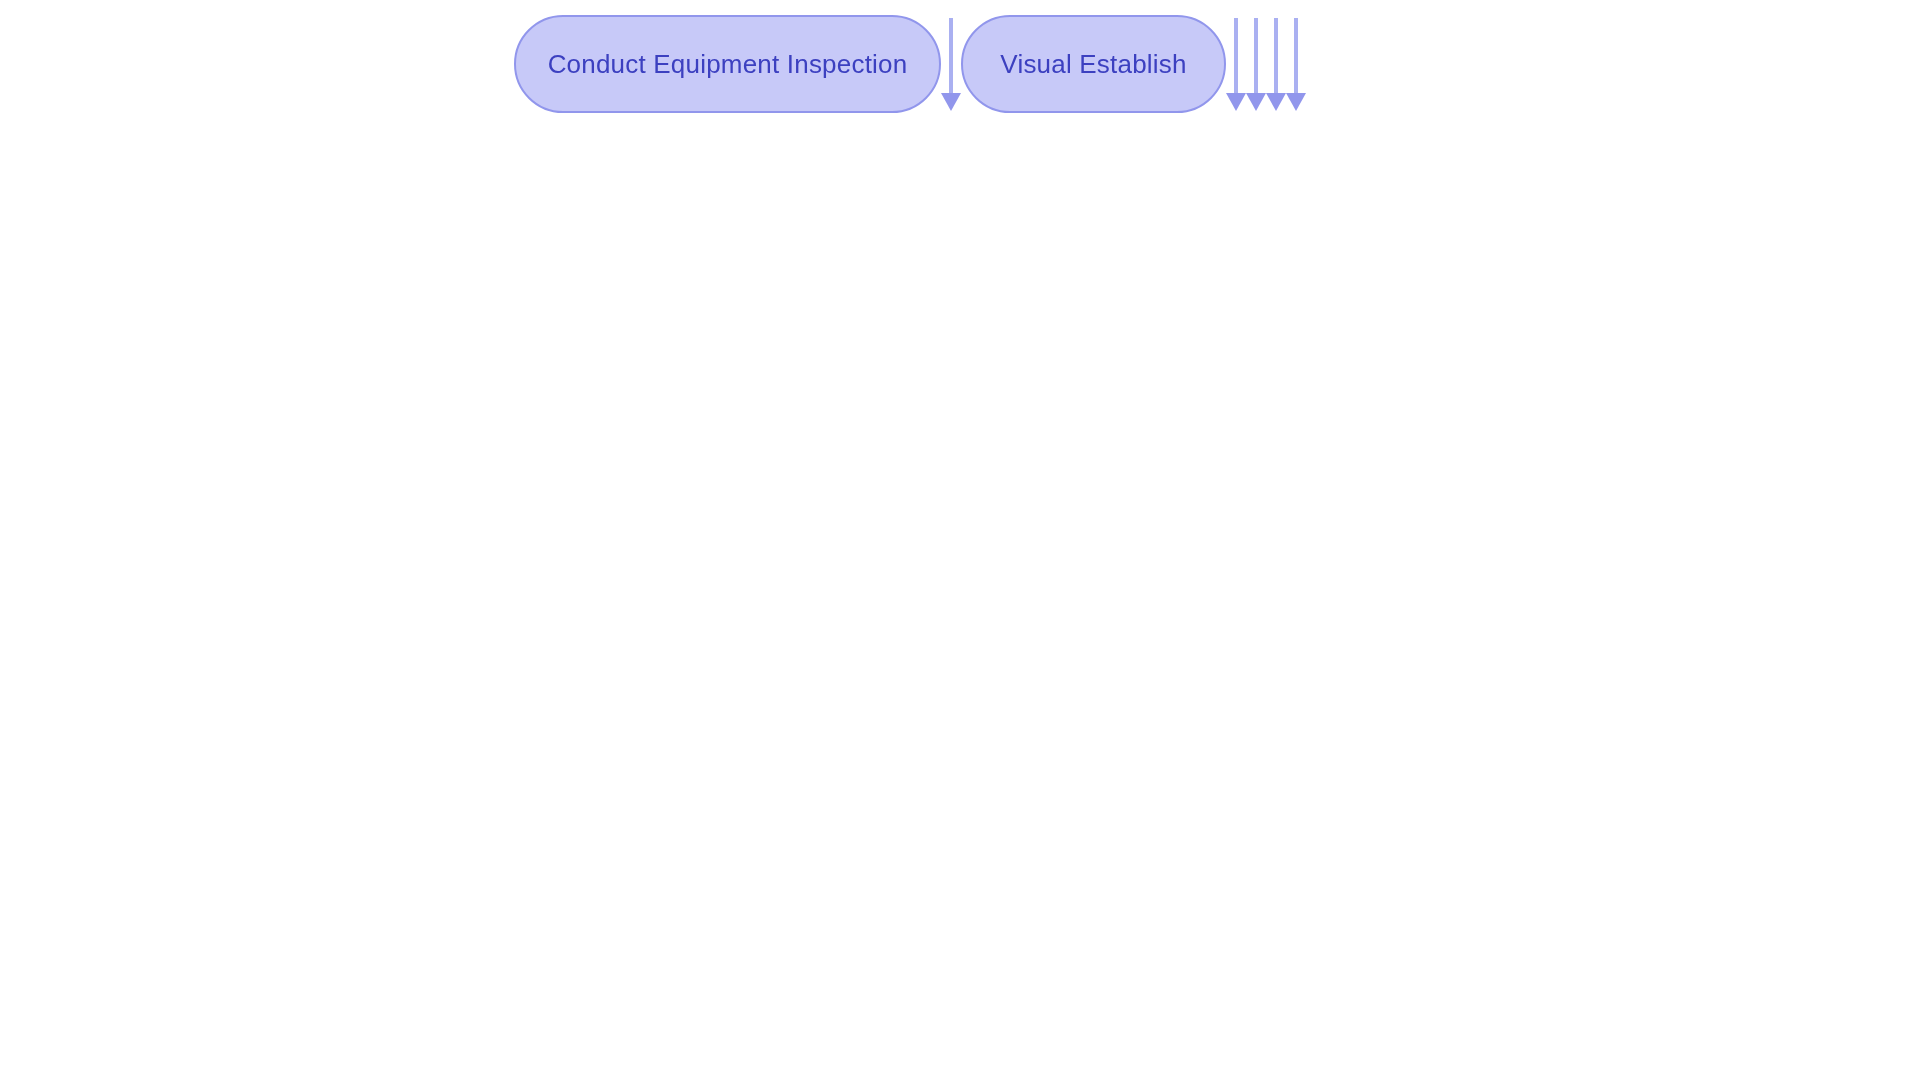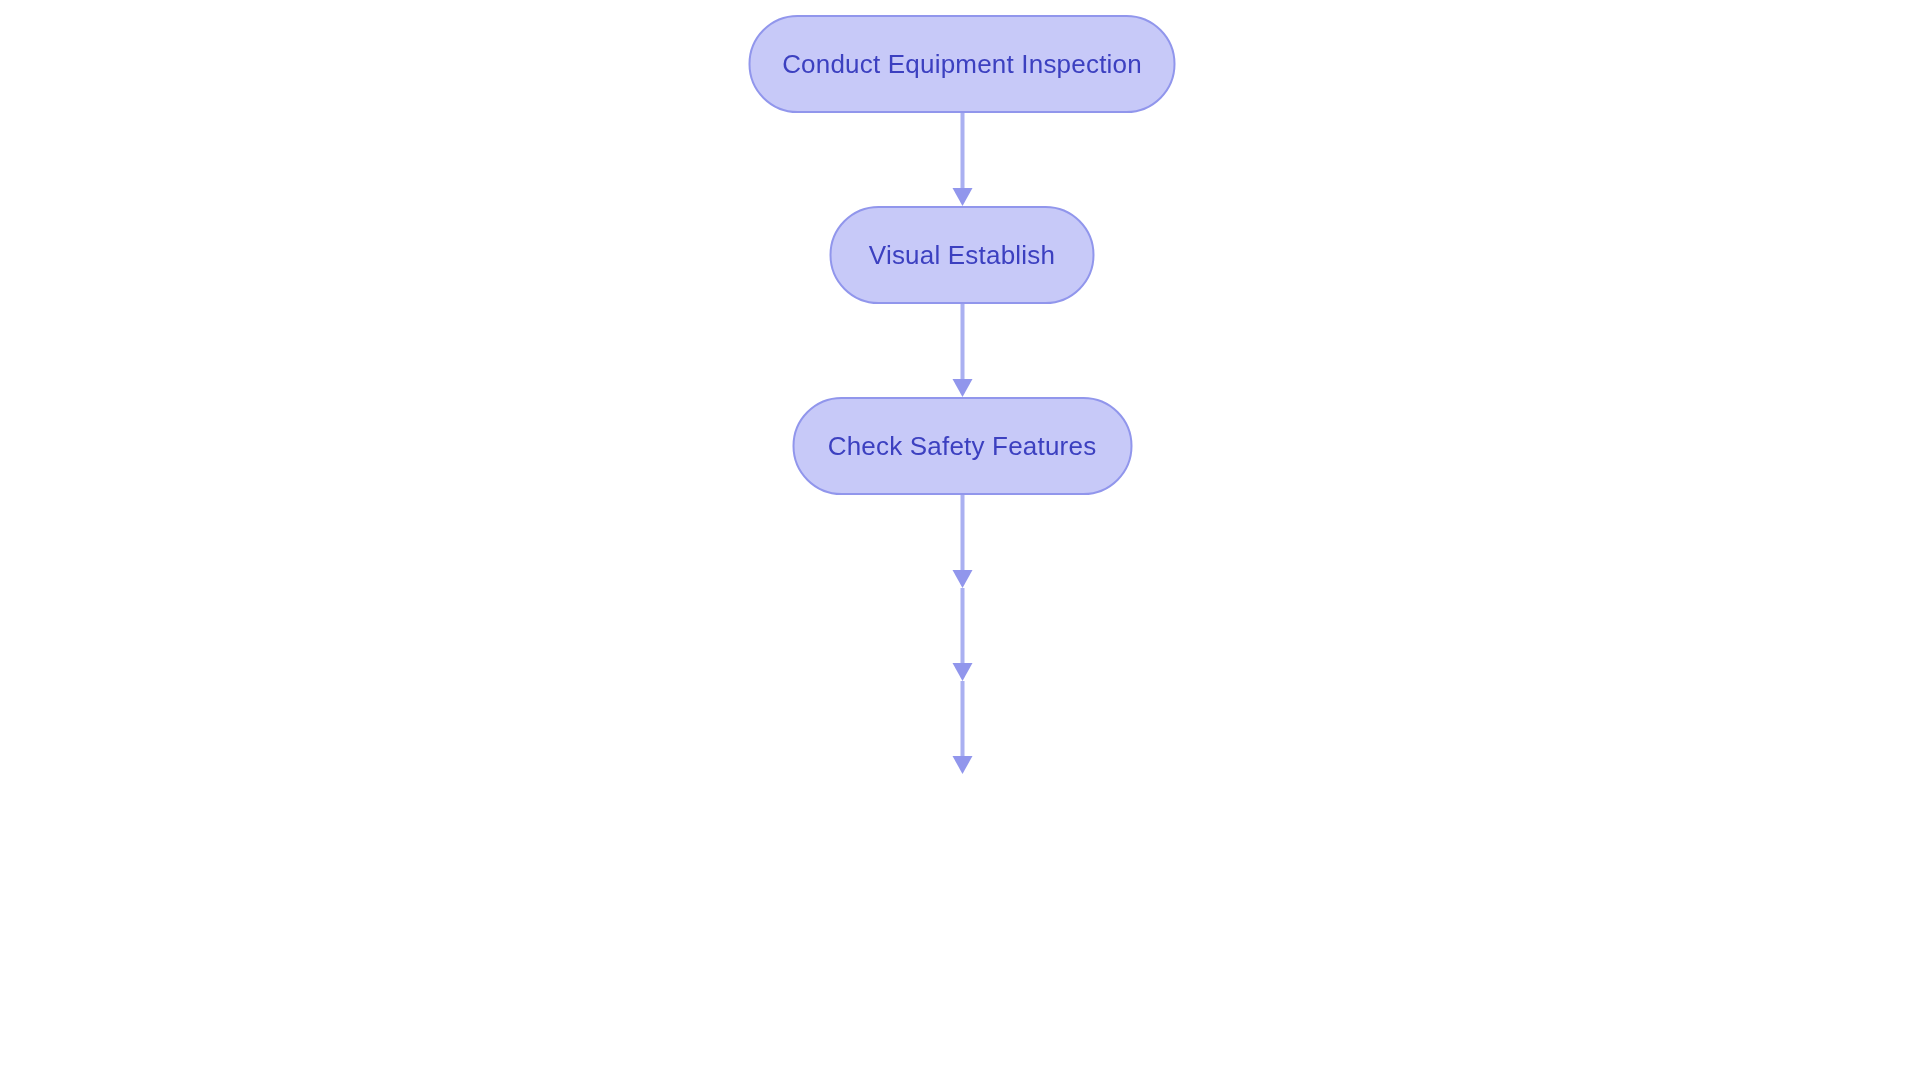--- a/index.html
+++ b/index.html
@@ -10,25 +10,25 @@
   .canvas {
     position: relative;
     width: 1920px;
     height: 1083px;
     background: var(--background, #ffffff);
     overflow: hidden;
     font-family: "Liberation Sans", "DejaVu Sans", sans-serif;
   }
   .column {
     position: absolute;
-    left: 962px;
+    left: 910px;
     top: 15px;
     transform: translateX(-50%);
     display: flex;
-    flex-direction: column;
+    flex-direction: row;
     align-items: center;
   }
   .node {
     box-sizing: border-box;
     height: 98px;
     border-radius: 49px;
     background: var(--node-fill, #c7c9f8);
     border: 2px solid var(--node-border, #9196ec);
     display: flex;
     align-items: center;
@@ -87,23 +87,20 @@
 
     <div class="node" style="width:265px">
       <span class="node-label">Visual Establish</span>
     </div>
 
     <div class="arrow">
       <div class="arrow-line"></div>
       <div class="arrow-head"></div>
     </div>
 
-    <div class="node" style="width:340px">
-      <span class="node-label">Check Safety Features</span>
-    </div>
 
     <div class="arrow">
       <div class="arrow-line"></div>
       <div class="arrow-head"></div>
     </div>
 
 
     <div class="arrow">
       <div class="arrow-line"></div>
       <div class="arrow-head"></div>

